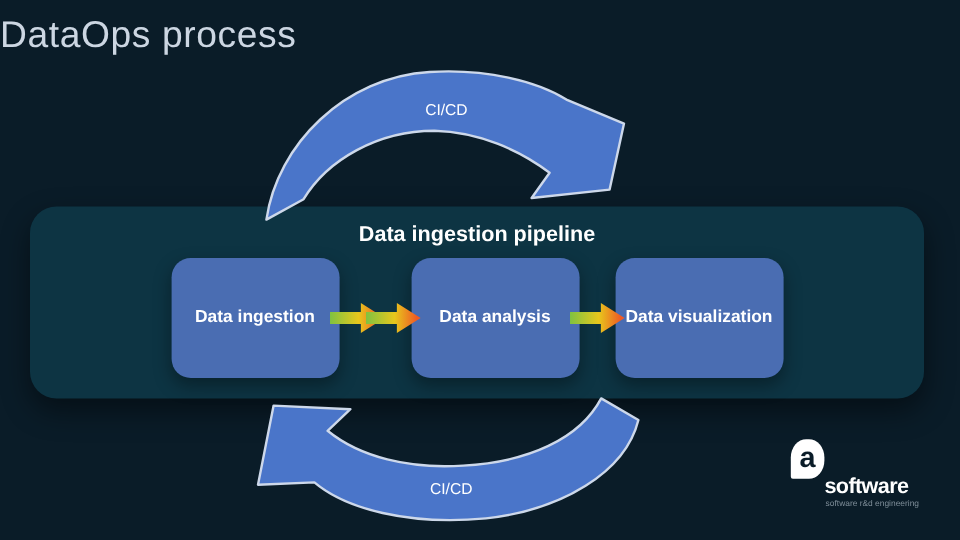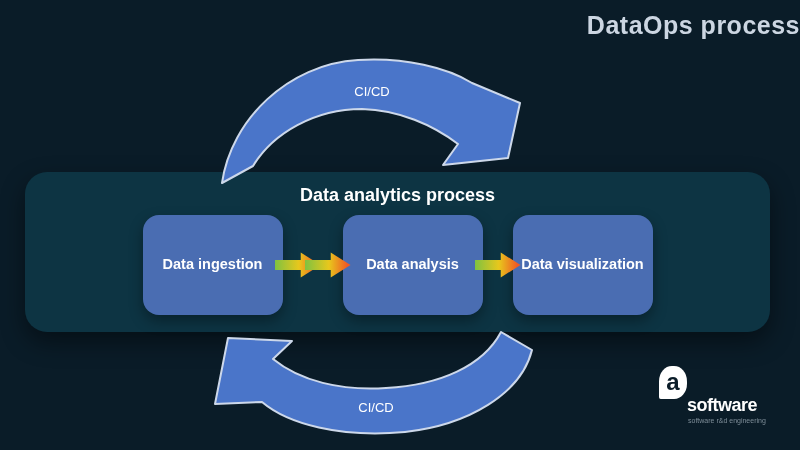--- a/index.html
+++ b/index.html
@@ -14,23 +14,23 @@
     background: #0a1c28;
     font-family: "Liberation Sans", sans-serif;
     -webkit-font-smoothing: antialiased;
   }
   .page-title {
     position: absolute;
     top: 11px;
     left: 0;
     right: 0;
     margin: 0;
-    text-align: right;
-    font-size: 25px;
-    font-weight: 700;
+    text-align: left;
+    font-size: 31px;
+    font-weight: 400;
     letter-spacing: 0.5px;
     color: #ccd6e2;
   }
   svg.cycle {
     position: absolute;
     top: 0;
     left: 0;
     width: 800px;
     height: 450px;
     z-index: 1;
@@ -172,21 +172,21 @@
            L 273 359
            C 300 381, 341 391, 386 388
            C 440 385, 483 366, 501 332
            Z" fill="#4a75c9" stroke="#cdd8ea" stroke-width="2" stroke-linejoin="round"></path>
 </svg>
 
 <div class="cicd-label cicd-top">CI/CD</div>
 <div class="cicd-label cicd-bottom">CI/CD</div>
 
 <div class="panel">
-  <h2 class="panel-title">Data analytics process</h2>
+  <h2 class="panel-title">Data ingestion pipeline</h2>
   <div class="stages-row">
     <div class="stage-box">
       <span>Data ingestion</span>
     </div>
     <div class="flow-arrow"></div>
     <div class="flow-arrow"></div>
     <div class="stage-box">
       <span>Data analysis</span>
     </div>
     <div class="flow-arrow"></div>

